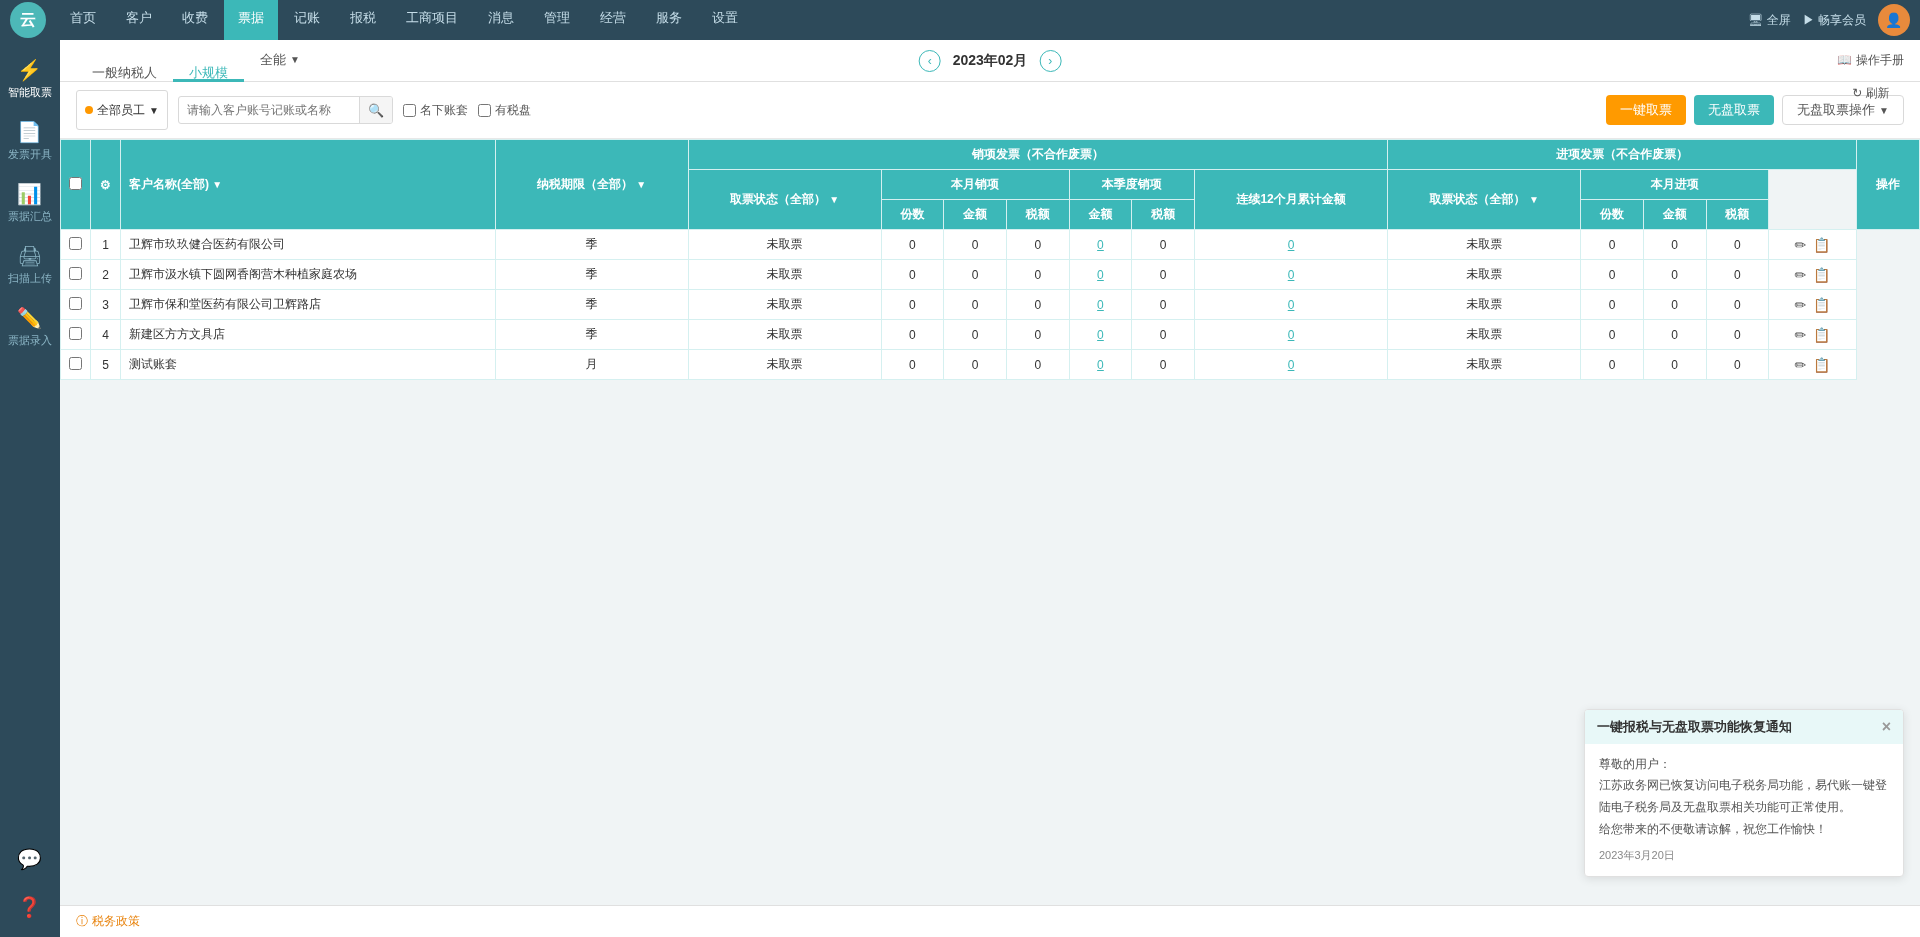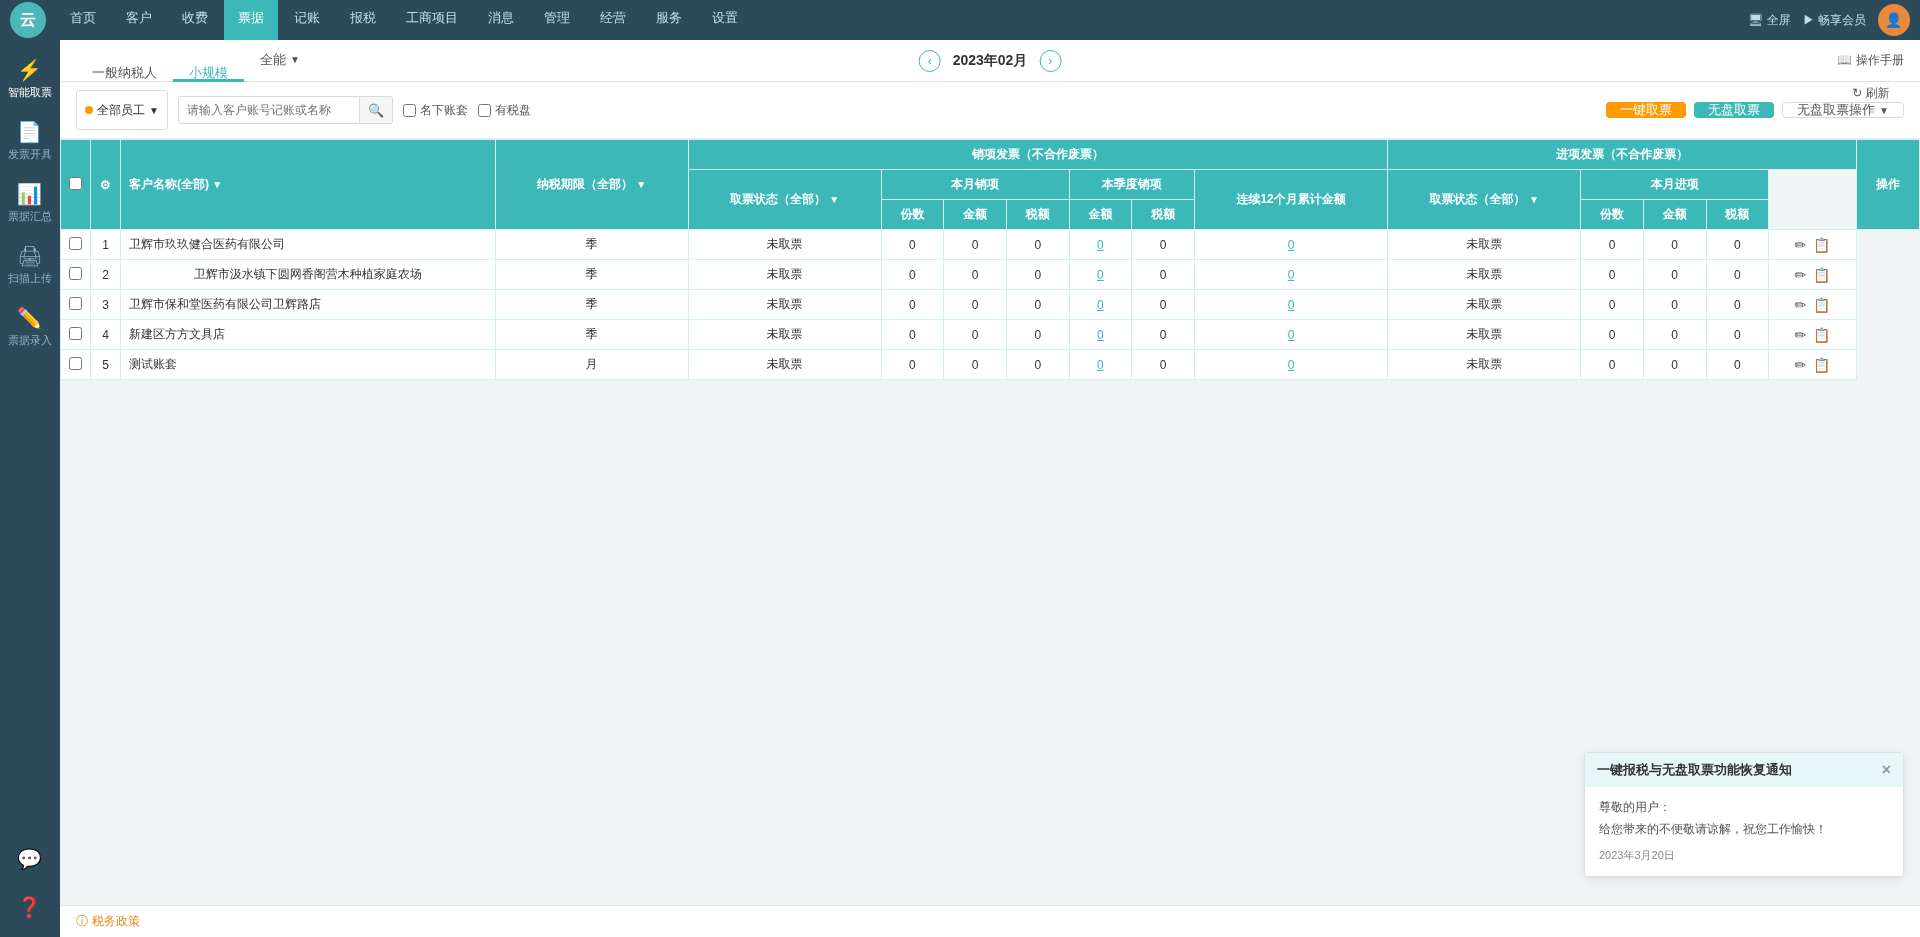--- a/index.html
+++ b/index.html
@@ -116,21 +116,21 @@
       padding: 0 8px; height: 28px; cursor: pointer;
       display: flex; align-items: center;
     }
     .checkbox-label {
       display: flex; align-items: center; gap: 4px;
       font-size: 12px; color: #555; cursor: pointer;
     }
     .checkbox-label input { cursor: pointer; }
     .toolbar-right { margin-left: auto; display: flex; gap: 8px; }
     .btn {
-      padding: 0 14px; height: 16px; border: none;
+      padding: 0 14px; height: 30px; border: none;
       border-radius: 4px; cursor: pointer; font-size: 13px;
       display: flex; align-items: center; gap: 4px;
     }
     .btn-orange { background: #ff9a00; color: white; }
     .btn-teal { background: #3cb8b8; color: white; }
     .btn-outline { background: white; border: 1px solid #d9d9d9; color: #555; }
 
     
     .table-wrapper { flex: 1; overflow: auto; padding: 0 0 10px 0; }
     table { width: 100%; border-collapse: collapse; font-size: 12px; }
@@ -352,21 +352,21 @@
       <td>
         <span class="action-icon" title="编辑">✏</span>
         <span class="action-icon" title="查看">📋</span>
       </td>
     </tr>
             <tr>
       <td>
         <input type="checkbox" style="">
       </td>
       <td>2</td>
-      <td style="text-align:center;margin-left:48px;">卫辉市汲水镇下圆网香阁营木种植家庭农场</td>
+      <td style="text-align:left;margin-left:48px;">卫辉市汲水镇下圆网香阁营木种植家庭农场</td>
       <td>季</td>
       <td>未取票</td>
       <td>0</td>
       <td>0</td>
       <td>0</td>
       <td><span class="link-style">0</span></td>
       <td>0</td>
       <td><span class="link-style">0</span></td>
       <td>未取票</td>
       <td>0</td>
@@ -457,16 +457,17 @@
   </div>
 </div>
 
 <div class="notification-panel">
   <div class="notif-header">
     <span>一键报税与无盘取票功能恢复通知</span>
     <span class="notif-close">×</span>
   </div>
   <div class="notif-body">
     <div>尊敬的用户：</div>
+    <div>江苏政务网已恢复访问电子税务局功能，易代账一键登陆电子税务局及无盘取票相关功能可正常使用。</div>
     <div>给您带来的不便敬请谅解，祝您工作愉快！</div>
     <div class="notif-date">2023年3月20日</div>
   </div>
 </div>
 
 </body></html>

